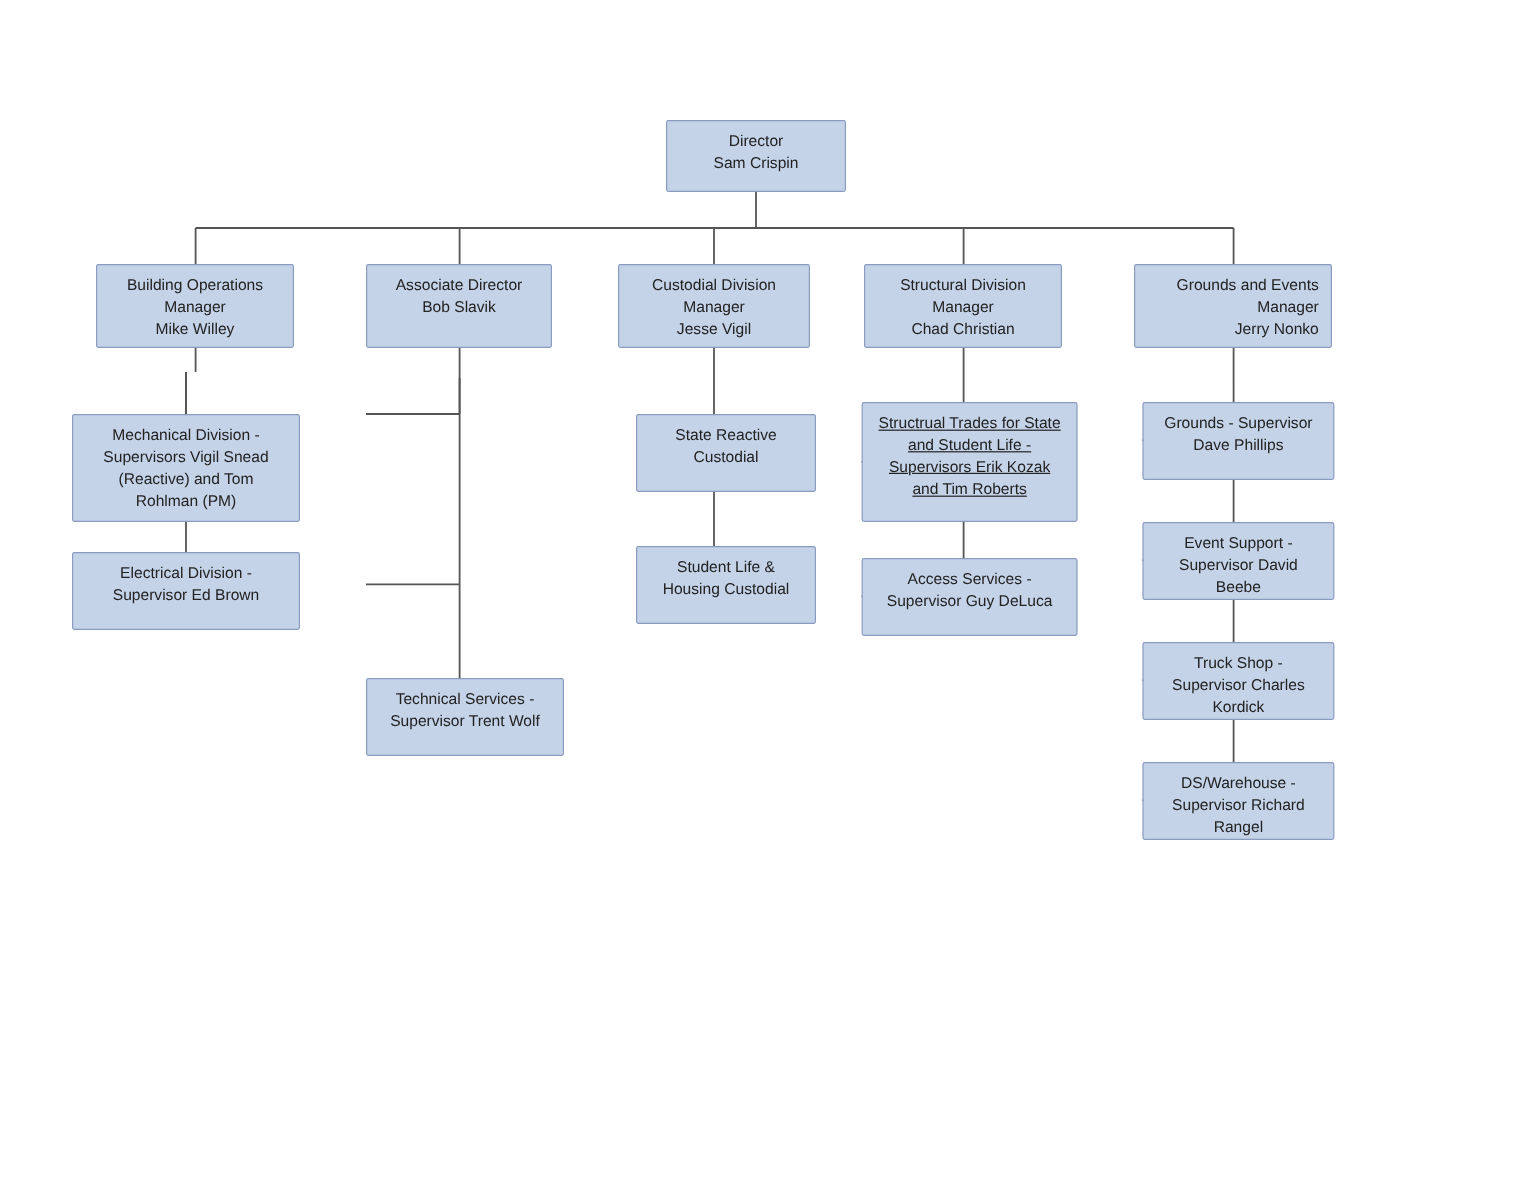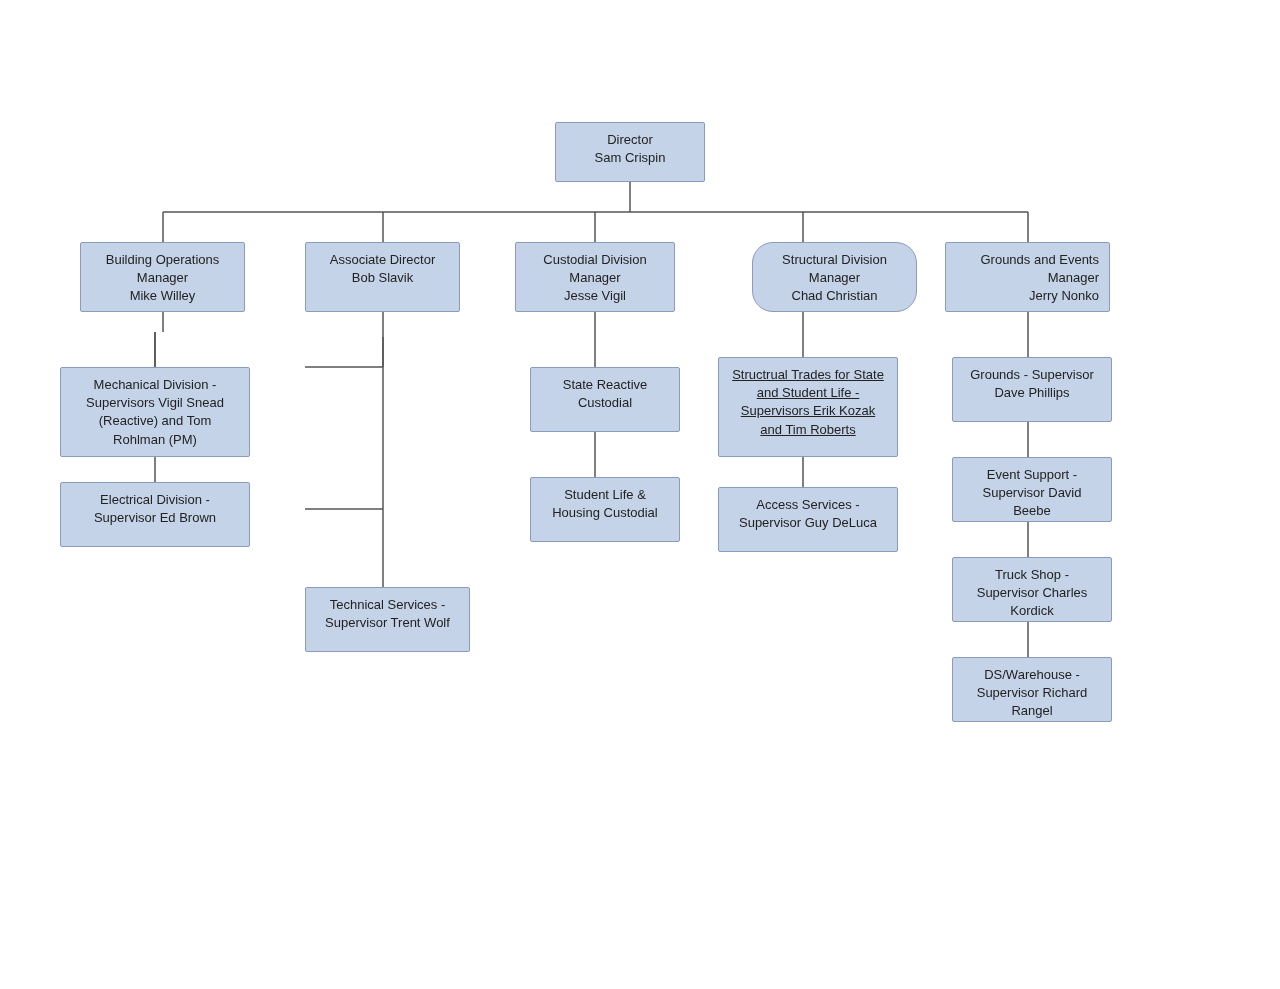--- a/index.html
+++ b/index.html
@@ -10,21 +10,20 @@
       color: #222;
       width: 1280px;
       min-height: 989px;
       overflow-x: hidden;
     }
 
     .org-chart {
       position: relative;
       width: 1280px;
       padding: 40px 20px;
-      margin-top: 22px;
     }
 
     .node {
       background: #c5d3e8;
       border: 1px solid #8a9bbf;
       border-radius: 2px;
       text-align: center;
       padding: 8px 10px;
       position: absolute;
       line-height: 1.4;
@@ -110,21 +109,21 @@
 
   <div class="node" style="left:80px;top:220px;width:165px;height:70px;">
     <span>Building Operations Manager<br>Mike Willey</span>
   </div>
   <div class="node" style="left:305px;top:220px;width:155px;height:70px;">
     <span>Associate Director<br>Bob Slavik</span>
   </div>
   <div class="node" style="left:515px;top:220px;width:160px;height:70px;">
     <span>Custodial Division Manager<br>Jesse Vigil</span>
   </div>
-  <div class="node" style="left:752px;top:220px;width:165px;height:70px;border-radius:21px;">
+  <div class="node" style="left:720px;top:220px;width:165px;height:70px;">
     <span>Structural Division Manager<br>Chad Christian</span>
   </div>
   <div class="node" style="left:945px;top:220px;width:165px;height:70px;text-align:right;">
     <span>Grounds and Events Manager<br>Jerry Nonko</span>
   </div>
 
   <div class="node" style="left:60px;top:345px;width:190px;height:90px;">
     <span>Mechanical Division - Supervisors Vigil Snead (Reactive) and Tom Rohlman (PM)</span>
   </div>
   <div class="node" style="left:60px;top:460px;width:190px;height:65px;">

